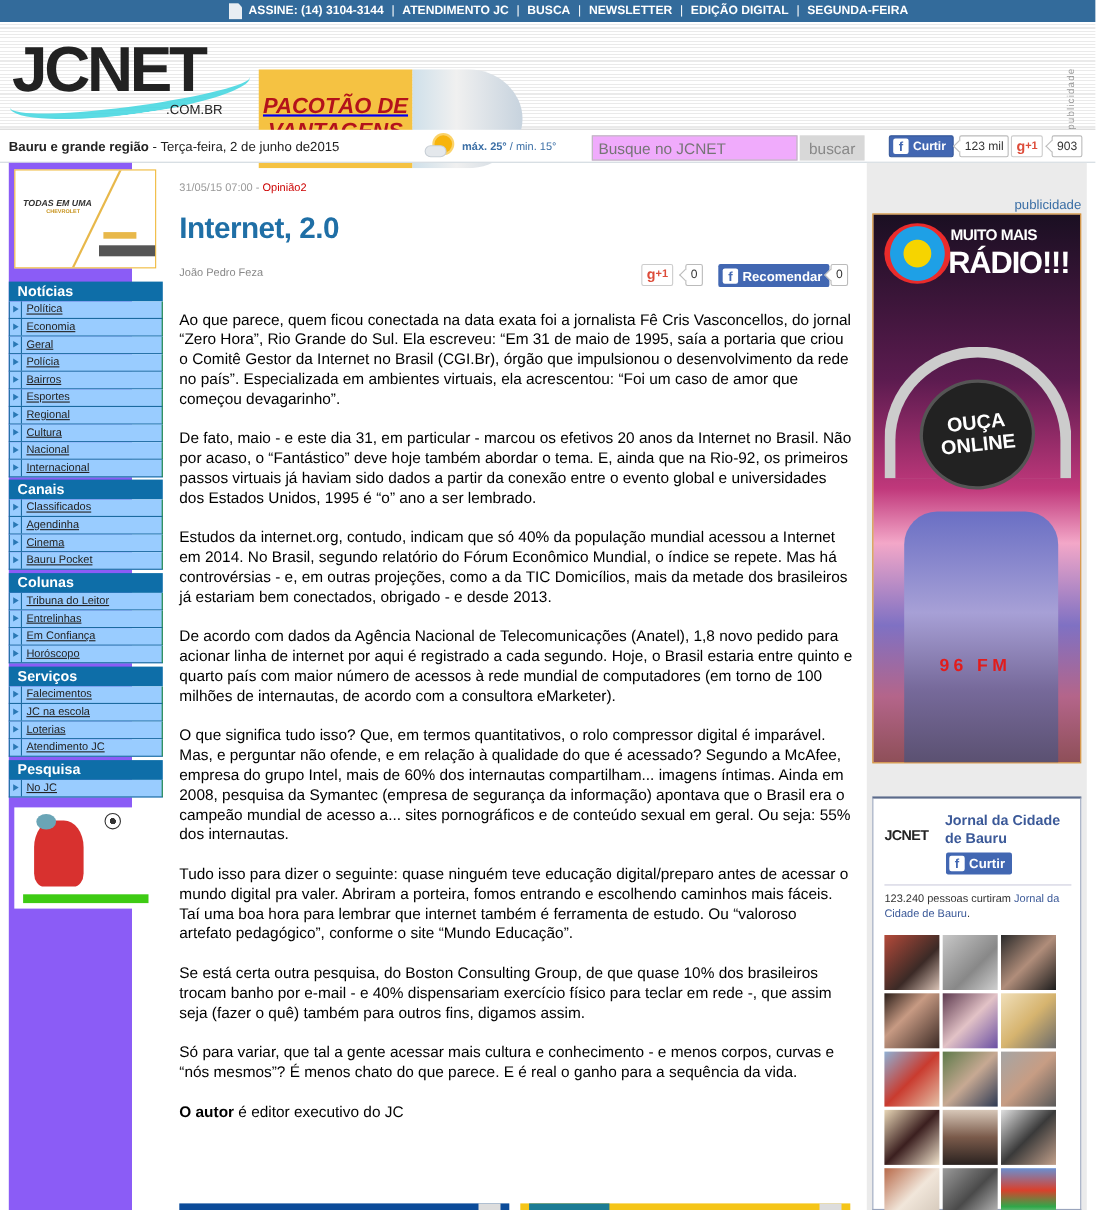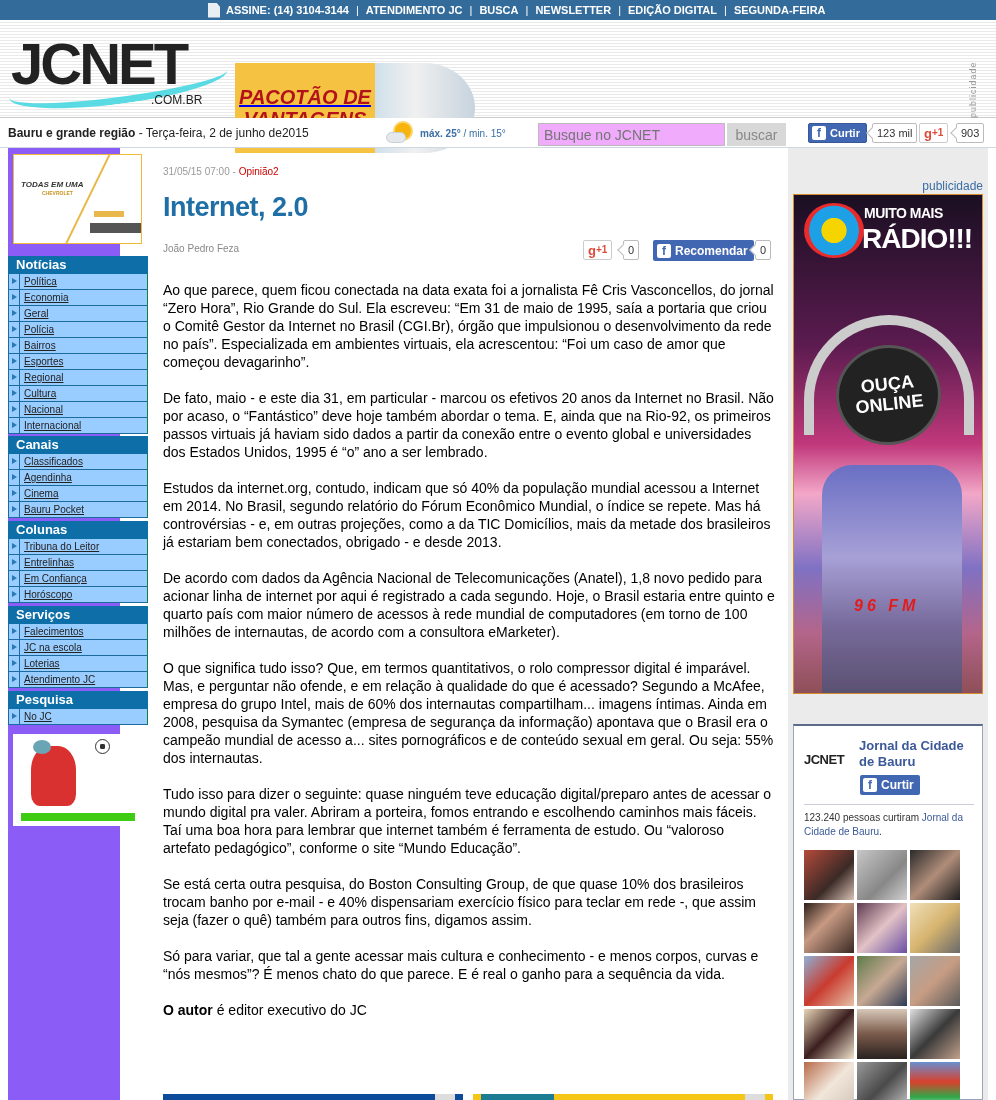--- a/index.html
+++ b/index.html
@@ -91,21 +91,21 @@
   .rightcol { position: absolute; left: 788px; top: 148px; width: 200px; height: 952px; background: #ebebeb; }
   .pub-label { position: absolute; right: 5px; top: 31px; font-size: 12px; color: #3a6ea5; }
   .radio-ad { position: absolute; left: 5px; top: 46px; width: 190px; height: 500px; overflow: hidden; border: 1px solid #d58b2c;
     background: linear-gradient(180deg, #1a0f22 0%, #5b1b4f 30%, #c0387b 50%, #f3a7c8 60%, #7f71c3 75%, #b4658a 88%, #8e4f58 100%); }
   .radio-ad .logo96 { position: absolute; left: 10px; top: 8px; width: 60px; height: 55px; border-radius: 50%; background: radial-gradient(circle, #f6d400 0 30%, #1ea0e6 32% 60%, #ea2b2b 62%); }
   .radio-ad .h1 { position: absolute; left: 70px; top: 10px; color: #fff; font-weight: bold; font-size: 14px; letter-spacing: -0.5px; }
   .radio-ad .h2 { position: absolute; left: 68px; top: 28px; color: #fff; font-weight: bold; font-size: 28px; letter-spacing: -1px; }
   .radio-ad .headphones { position: absolute; left: 10px; top: 120px; width: 170px; height: 120px; border: 10px solid #ccc; border-bottom: none; border-radius: 90px 90px 0 0; }
   .radio-ad .disc { position: absolute; left: 42px; top: 150px; width: 105px; height: 100px; border-radius: 50%; background: #222; border: 3px solid #555; color: #fff; font-weight: bold; font-size: 18px; text-align: center; padding-top: 26px; line-height: 20px; transform: rotate(-6deg); }
   .radio-ad .building { position: absolute; left: 28px; top: 270px; width: 140px; height: 230px; background: linear-gradient(180deg, #6a6fc4, #a7a0d6 40%, #776a9b 70%, #5a5070); border-radius: 30px 30px 0 0; }
-  .radio-ad .fm { position: absolute; left: 60px; top: 402px; color: #e21c1c; font-weight: bold; font-size: 16px; letter-spacing: 4px; font-style: italic; }
+  .radio-ad .fm { position: absolute; left: 60px; top: 402px; color: #e21c1c; font-weight: bold; font-size: 16px; letter-spacing: 4px; }
 
   .fb-box { position: absolute; left: 5px; top: 576px; width: 190px; height: 376px; background: #fff; border: 1px solid #9aa5bd; border-top: 2px solid #5c6b8a; }
   .fb-box .jc-logo { position: absolute; left: 10px; top: 26px; font-weight: bold; font-size: 13px; color: #222; letter-spacing: -0.5px; }
   .fb-box .page-name { position: absolute; left: 65px; top: 12px; width: 120px; font-size: 13px; font-weight: bold; color: #3b5998; line-height: 16px; }
   .fb-box .like-btn { position: absolute; left: 66px; top: 49px; height: 20px; background: #4267b2; color: #fff; font-size: 12px; font-weight: bold; border-radius: 2px; display: flex; align-items: center; padding: 0 6px 0 3px; }
   .fb-box .divider { position: absolute; left: 10px; top: 78px; width: 170px; border-top: 1px solid #ccd; }
   .fb-box .likes { position: absolute; left: 10px; top: 85px; width: 178px; font-size: 10px; color: #333; line-height: 14px; }
   .fb-box .likes a { color: #3b5998; text-decoration: none; }
   .faces { position: absolute; left: 10px; top: 124px; width: 160px; display: grid; grid-template-columns: 50px 50px 50px; gap: 3px; }
   .face { width: 50px; height: 50px; border-radius: 0; }

